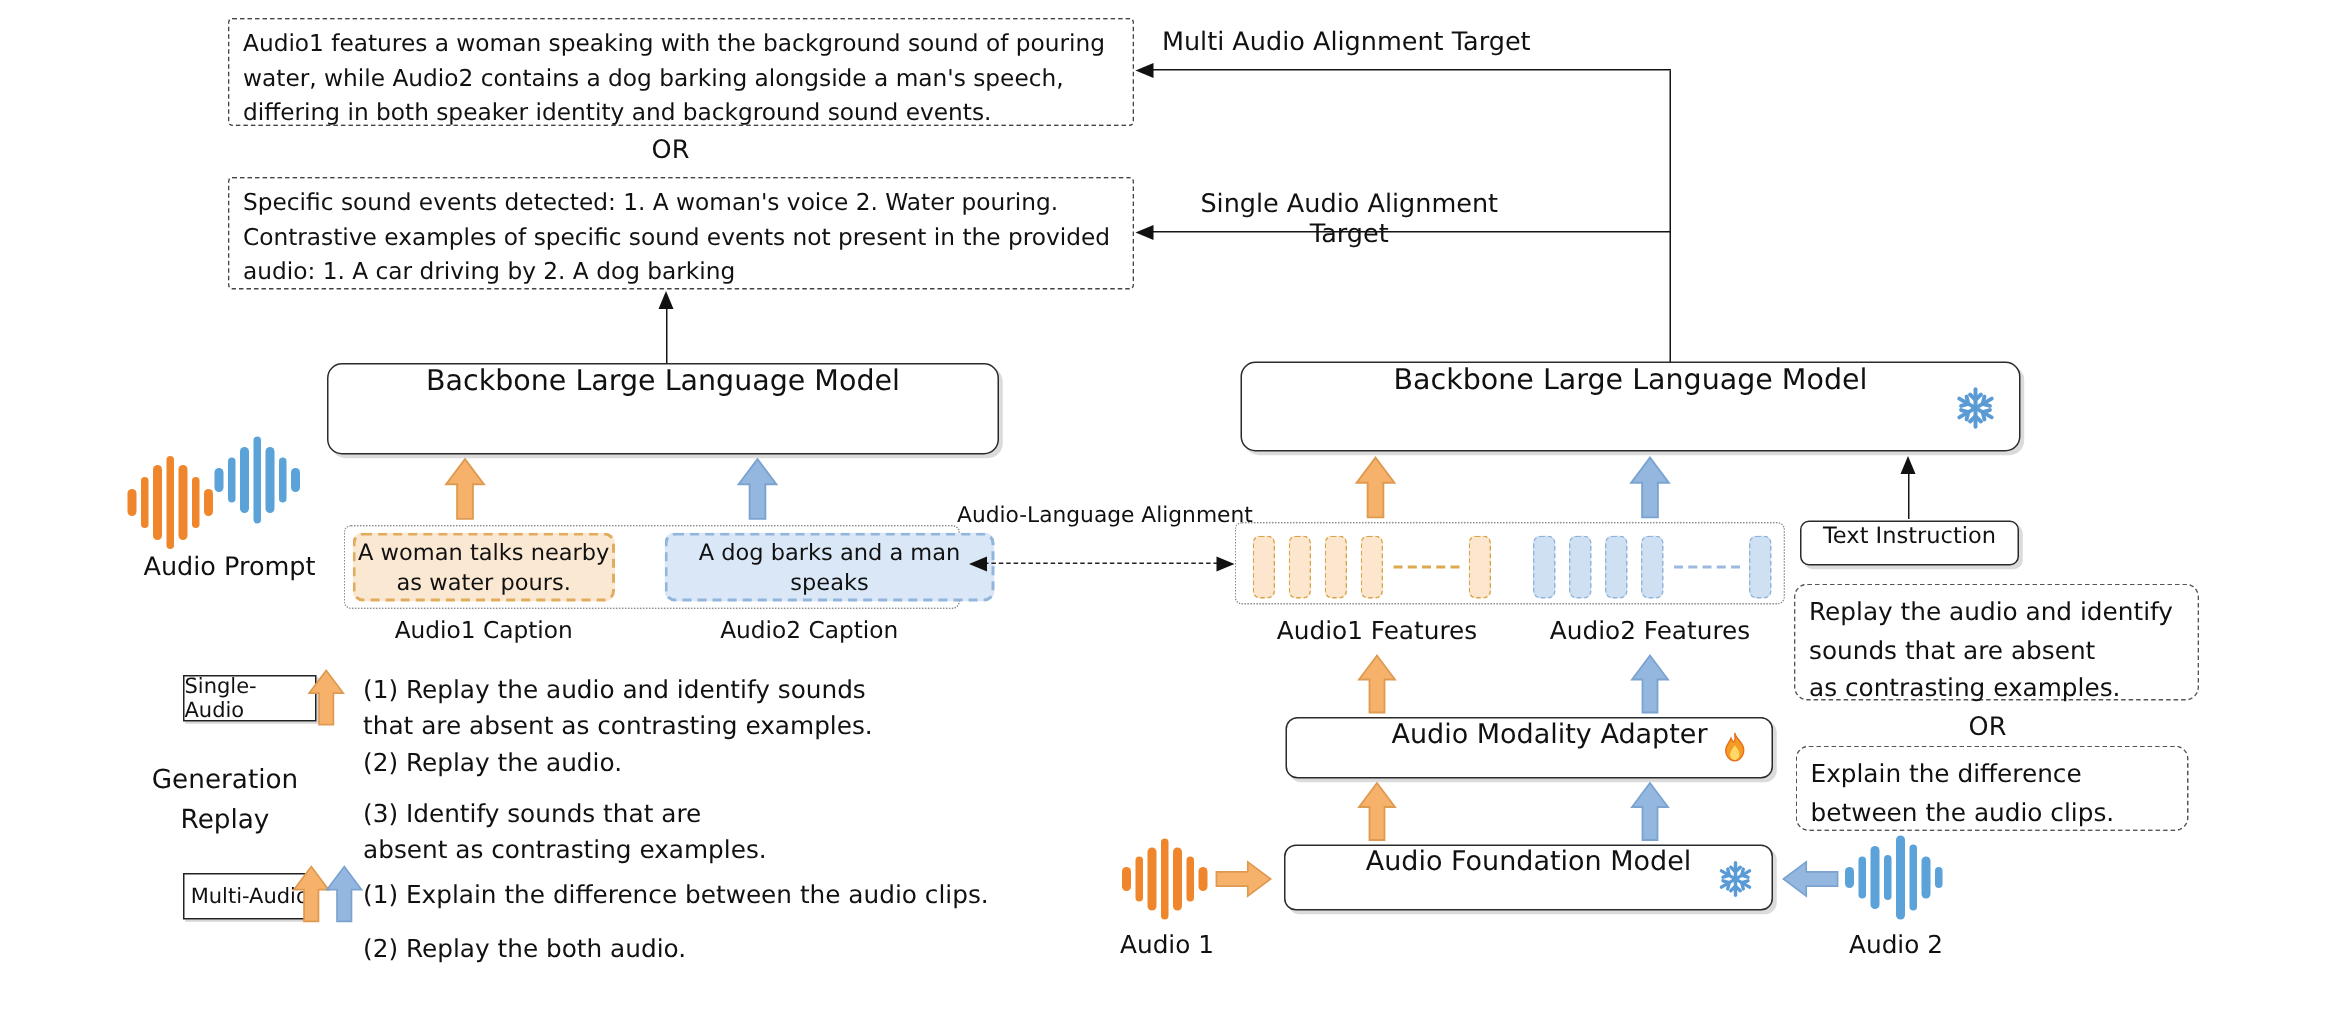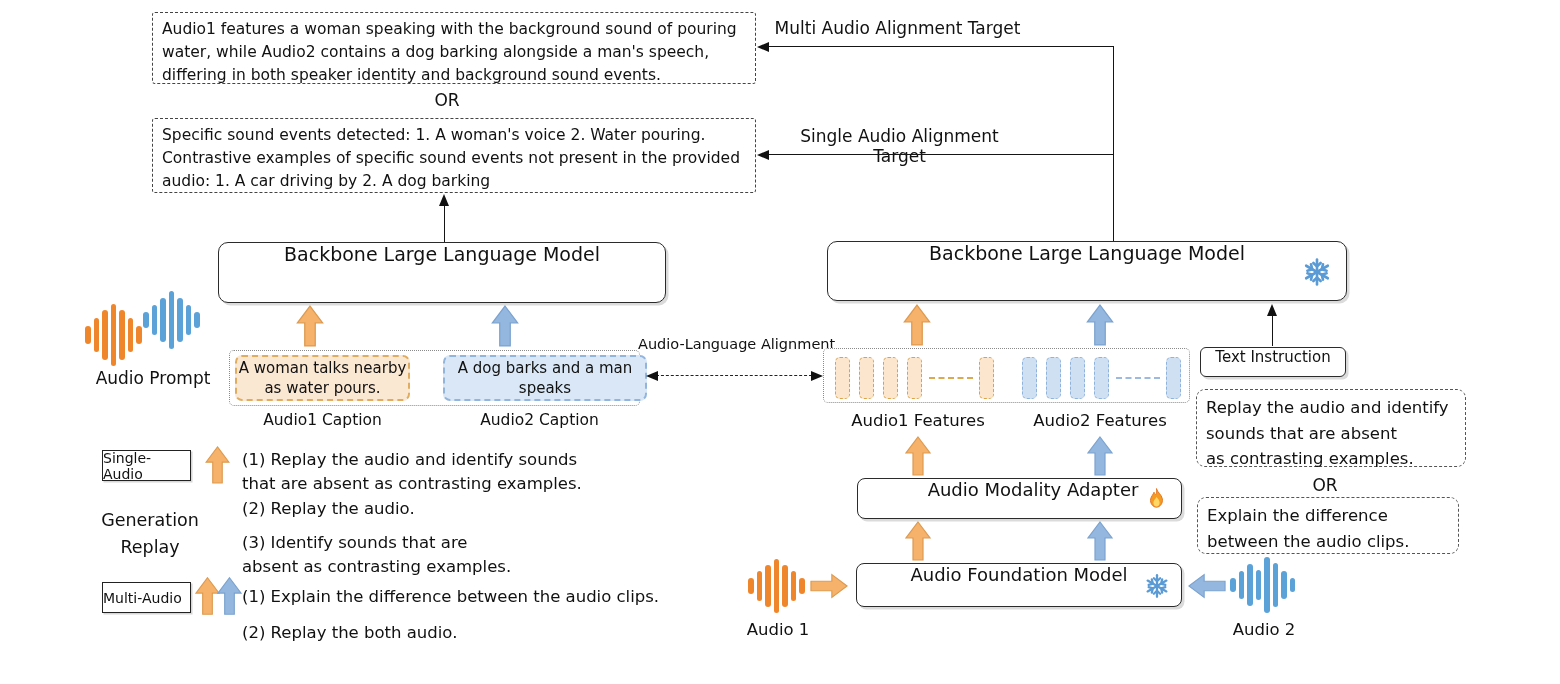--- a/index.html
+++ b/index.html
@@ -10,22 +10,22 @@
   .ctr{text-align:center;}
 
   
   .dash-box{border:1.6px dashed #444;border-radius:3px;background:#fff;
             font-size:15.5px;line-height:1.47;padding:5px 9px;box-sizing:border-box;}
   .dash-box.rounded{border-radius:9px;border-color:#555;font-size:16.5px;line-height:1.55;}
   .solid-box{border:1.7px solid #2b2b2b;border-radius:10px;background:#fff;
              box-shadow:2.5px 2.5px 0 rgba(90,90,90,.22);
              display:flex;align-items:flex-start;justify-content:center;box-sizing:border-box;}
   .badge{border:1.5px solid #222;background:#fff;font-size:14px;
-         display:flex;align-items:center;justify-content:flex-start;box-sizing:border-box;
-         box-shadow:1.5px 1.5px 0 rgba(90,90,90,.25);}
+         display:flex;align-items:center;justify-content:center;box-sizing:border-box;
+         box-shadow:1.5px 1.5px 0 rgba(90,90,90,.25);margin-left:20px;}
   .dot-frame{border:1.6px dotted #8a8a8a;border-radius:5px;box-sizing:border-box;background:#fff;}
 
   .cap-box{border-radius:7px;display:flex;align-items:center;justify-content:center;
            font-size:15px;line-height:1.35;text-align:center;box-sizing:border-box;}
   .cap-orange{background:#fbe8d2;border:2px dashed #e2ac5e;}
   .cap-blue{background:#d9e7f6;border:2px dashed #92b5dd;}
 
   
   .hline{height:0;border-top:1.6px solid #151515;}
   .vline{width:0;border-left:1.6px solid #151515;}
@@ -123,21 +123,21 @@
       <i style="height:62px"></i>
       <i style="height:50px"></i>
       <i style="height:34px"></i>
       <i style="height:18px"></i>
   </div>
   <div class="abs ctr" style="left:78px;top:368px;width:150px;font-size:17px;">Audio Prompt</div>
 
   <div class="abs dot-frame" style="left:229px;top:350px;width:411px;height:56px;"></div>
   <div class="abs cap-box cap-orange pre" style="left:235px;top:355px;width:175px;height:46px;">A woman talks nearby
 as water pours.</div>
-  <div class="abs cap-box cap-blue pre" style="left:443px;top:355px;width:204px;height:46px;">A dog barks and a man
+  <div class="abs cap-box cap-blue pre" style="left:443px;top:355px;width:220px;height:46px;">A dog barks and a man
 speaks</div>
   <div class="abs ctr small-lbl" style="left:250px;top:411px;width:145px;">Audio1 Caption</div>
   <div class="abs ctr small-lbl" style="left:467px;top:411px;width:145px;">Audio2 Caption</div>
 
   <svg class="abs" style="left:296px;top:305px;" width="28" height="42" viewBox="0 0 26 40">
       <use href="#arrow-up-o"></use>
     </svg>
   <svg class="abs" style="left:491px;top:305px;" width="28" height="42" viewBox="0 0 26 40">
       <use href="#arrow-up-b"></use>
     </svg>

